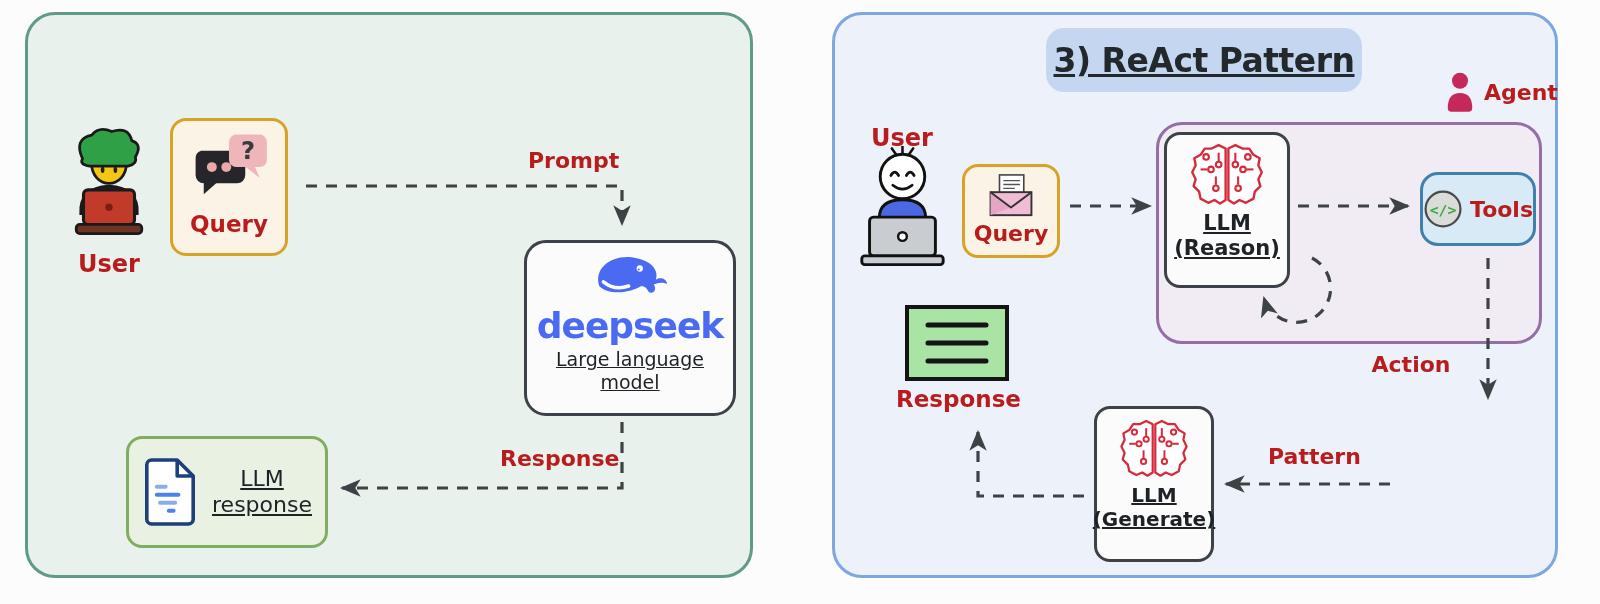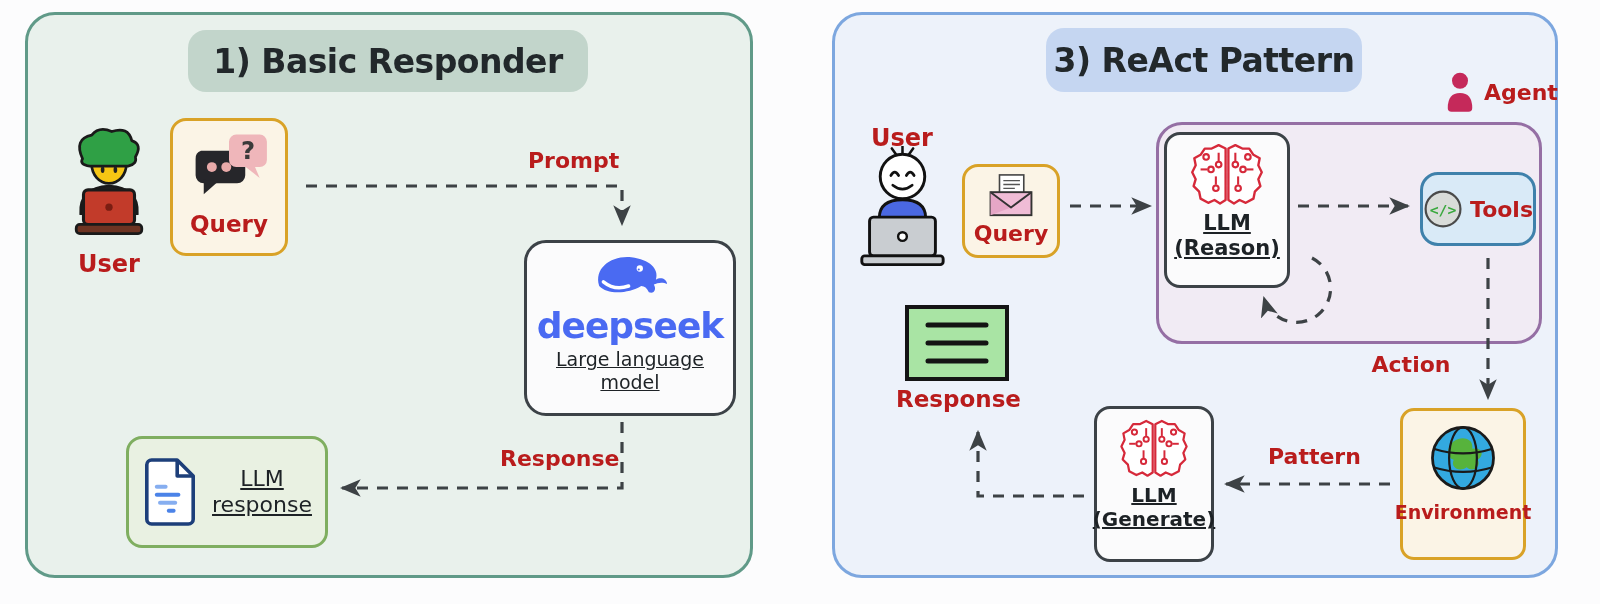--- a/index.html
+++ b/index.html
@@ -5,36 +5,35 @@
   html,body{margin:0;padding:0;background:#fbfbfc;}
   #stage{position:relative;width:1600px;height:604px;background:#fcfcfd;overflow:hidden;
          font-family:"DejaVu Sans", sans-serif;color:#1d2226;}
   .abs{position:absolute;}
   .panel{border-radius:30px;border:3px solid;box-sizing:border-box;}
   #panel-basic{left:25px;top:12px;width:728px;height:566px;background:#e9f1ec;border-color:#609a88;}
   #panel-react{left:832px;top:12px;width:726px;height:566px;background:#edf2fa;border-color:#7da7df;}
   .pill{display:flex;align-items:center;justify-content:center;border-radius:18px;
         font-weight:bold;font-size:33px;letter-spacing:-0.5px;color:#22282b;}
   #pill-basic{left:188px;top:30px;width:400px;height:62px;background:#c2d5cb;}
-  #pill-react{left:1046px;top:28px;width:316px;height:64px;background:#c5d6f1;}
+  #pill-react{left:1046px;top:28px;width:316px;height:64px;background:#c5d6f1;text-decoration:underline;}
   .lbl{font-weight:bold;color:#b91c1c;}
   .box{box-sizing:border-box;border:3px solid;display:flex;flex-direction:column;
        align-items:center;justify-content:flex-start;}
   .gold{background:#fbf4e6;border-color:#d9a227;border-radius:16px;}
   .dark-box{background:#fbfbfc;border-color:#3c4247;border-radius:18px;}
   .cap{text-align:center;line-height:1.2;text-decoration:underline;}
   svg{display:block;}
 </style>
 </head>
 <body>
 
 <div id="stage">
 
   <div class="abs panel" id="panel-basic"></div>
-  <div class="abs pill" id="pill-basic">1) Basic Responder</div>
 
   <svg class="abs" style="left:68px;top:120px" width="82" height="126" viewBox="0 0 90 125">
     <path d="M14,96 Q12,68 45,66 Q78,68 76,96 Z" fill="#2b2b2b" stroke="#1a1a1a" stroke-width="3"></path>
     <ellipse cx="45" cy="42" rx="19" ry="21" fill="#f6c614" stroke="#1a1a1a" stroke-width="3"></ellipse>
     <path d="M16,36 Q6,14 26,10 Q34,0 48,6 Q66,0 70,16 Q82,20 74,34 Q76,42 66,44 L24,44 Q12,42 16,36 Z" fill="#2fa045" stroke="#1a1a1a" stroke-width="3" stroke-linejoin="round"></path>
     <ellipse cx="38" cy="48" rx="2" ry="3.6" fill="#222"></ellipse>
     <ellipse cx="52" cy="48" rx="2" ry="3.6" fill="#222"></ellipse>
     <rect x="17" y="70" width="56" height="38" rx="5" fill="#c23b2a" stroke="#1a1a1a" stroke-width="3.4"></rect>
     <circle cx="45" cy="89" r="4" fill="#7a1d12"></circle>
     <rect x="9" y="108" width="72" height="10" rx="4" fill="#6e3423" stroke="#1a1a1a" stroke-width="3"></rect>
@@ -151,29 +150,20 @@
   </div>
 
   <div class="abs box" style="left:1420px;top:172px;width:116px;height:74px;background:#d9eaf7;border-color:#3f81ab;border-radius:18px;flex-direction:row;align-items:center;justify-content:center;gap:7px">
     <svg width="46" height="46" viewBox="0 0 46 46">
       <circle cx="23" cy="23" r="20" fill="#d9dcd9" stroke="#4a4a4a" stroke-width="2.5"></circle>
       <text x="23" y="30" text-anchor="middle" font-size="17" font-weight="bold" fill="#3aa83e" font-family="DejaVu Sans Mono, monospace">&lt;/&gt;</text>
     </svg>
     <div class="lbl" style="font-size:22px">Tools</div>
   </div>
 
-  <div class="abs box gold" style="left:1400px;top:408px;width:126px;height:152px;border-radius:14px">
-    <svg width="74" height="74" viewBox="0 0 80 80" style="margin-top:10px">
-      <circle cx="40" cy="40" r="33" fill="#33a9e0" stroke="#1a1a1a" stroke-width="3"></circle>
-      <path d="M30,22 C40,15 52,20 50,30 C60,28 64,36 56,42 C60,50 50,56 44,50 C36,56 26,50 30,42 C22,40 22,28 30,22 Z" fill="#57b33c"></path>
-      <ellipse cx="40" cy="40" rx="15" ry="33" fill="none" stroke="#1a1a1a" stroke-width="2.4"></ellipse>
-      <path d="M8,30 Q40,40 72,30 M8,50 Q40,60 72,50" fill="none" stroke="#1a1a1a" stroke-width="2.4"></path>
-    </svg>
-    <div class="lbl" style="font-size:19px;margin-top:6px">Environment</div>
-  </div>
 
   <div class="abs box dark-box" style="left:1094px;top:406px;width:120px;height:156px;border-radius:16px">
     <svg width="70" height="60" viewBox="0 0 104 92" style="margin-top:10px">
       <g stroke="#d6293a" stroke-width="3.4" fill="#fff" stroke-linejoin="round">
         <path d="M50 8 L40 3 L30 8 L20 8 L14 17 L5 22 L7 32 L2 42 L7 52 L4 62 L12 70 L14 80 L25 86 L34 82 L42 87 L50 82 Z"></path>
         <path d="M54 8 L64 3 L74 8 L84 8 L90 17 L99 22 L97 32 L102 42 L97 52 L100 62 L92 70 L90 80 L79 86 L70 82 L62 87 L54 82 Z"></path>
       </g>
       <g stroke="#d6293a" stroke-width="3" fill="#fff">
         <path d="M40,14 V26" fill="none"></path>
           <circle cx="40" cy="31" r="4"></circle>

